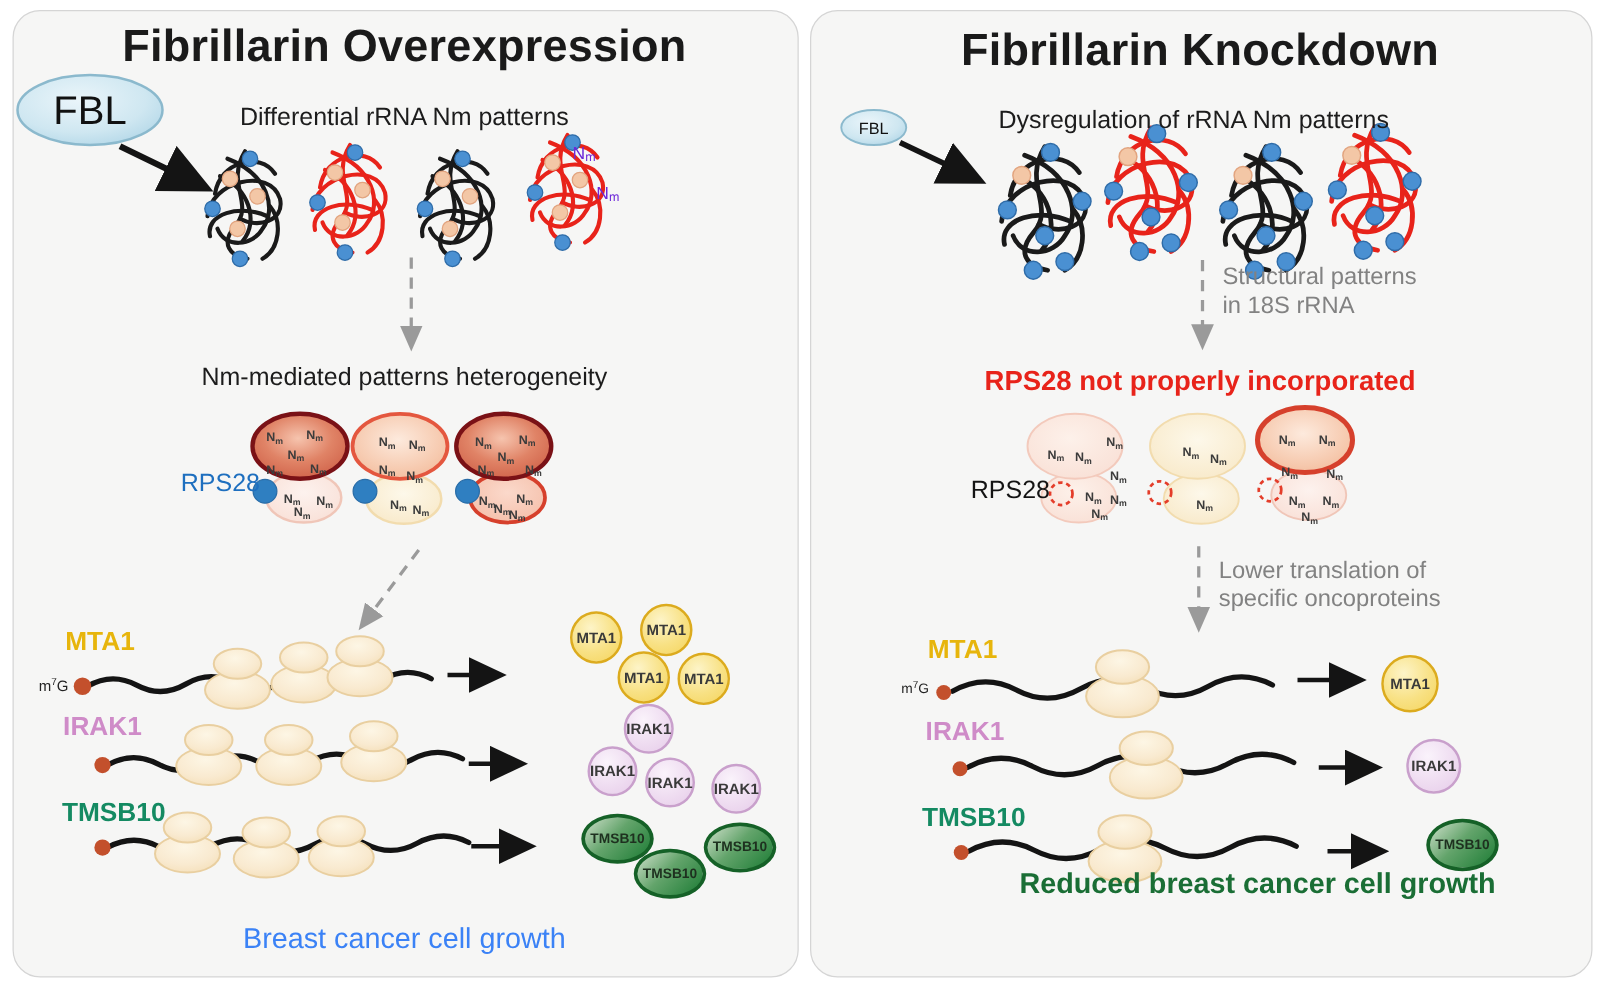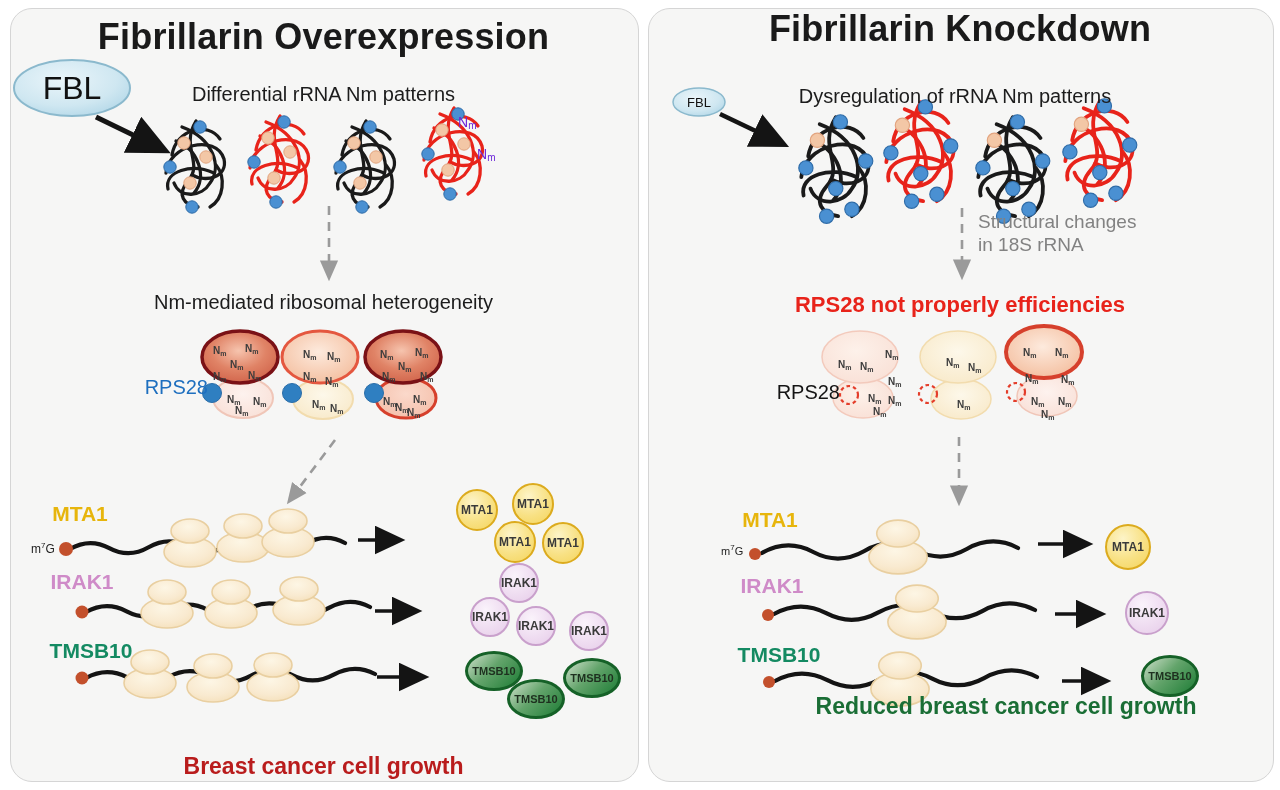--- a/index.html
+++ b/index.html
@@ -7,21 +7,21 @@
           font-family:"Liberation Sans", sans-serif;color:#1a1a1a;}
   .panel{position:absolute;top:8px;height:772px;background:#f6f6f5;border:1.5px solid #d5d5d5;border-radius:22px;}
   #panel-left{left:10px;width:627px;}
   #panel-right{left:648px;width:624px;}
   #gfx{position:absolute;left:0;top:0;pointer-events:none;}
   .txt{position:absolute;white-space:nowrap;}
   .ctr{text-align:center;}
   .title{font-size:36px;font-weight:bold;letter-spacing:0.2px;}
   .step{font-size:20px;color:#1c1c1c;}
   .alert-red{font-size:22px;font-weight:bold;color:#e8231a;}
-  .outcome-red{font-size:23px;font-weight:bold;color:#b91c1c;margin-top:16px;}
+  .outcome-red{font-size:23px;font-weight:normal;color:#3b82f6;}
   .outcome-green{font-size:23px;font-weight:bold;color:#1a6e35;}
   .note{font-size:19px;color:#828282;line-height:23px;white-space:pre-line;}
   .gene{font-size:21px;font-weight:bold;}
   .gene.mta1{color:#e7b50c;}
   .gene.irak1{color:#cf8bc8;}
   .gene.tmsb10{color:#148a62;}
   .rps28-blue{font-size:20px;color:#1e6fbf;}
   .rps28-black{font-size:20px;color:#141414;}
   .fbl{display:flex;align-items:center;justify-content:center;color:#111;}
   .m7g{font-size:12px;color:#222;}
@@ -240,36 +240,38 @@
         <ellipse cx="898" cy="557.08" rx="29.120000000000005" ry="16.8" fill="url(#gRibo)" stroke="#e9cfa0" stroke-width="1.6"></ellipse>
         <ellipse cx="898" cy="533.56" rx="21.28" ry="13.440000000000001" fill="url(#gRibo)" stroke="#e9cfa0" stroke-width="1.6"></ellipse>
         <ellipse cx="917" cy="622.08" rx="29.120000000000005" ry="16.8" fill="url(#gRibo)" stroke="#e9cfa0" stroke-width="1.6"></ellipse>
         <ellipse cx="917" cy="598.56" rx="21.28" ry="13.440000000000001" fill="url(#gRibo)" stroke="#e9cfa0" stroke-width="1.6"></ellipse>
         <ellipse cx="900" cy="689.08" rx="29.120000000000005" ry="16.8" fill="url(#gRibo)" stroke="#e9cfa0" stroke-width="1.6"></ellipse>
         <ellipse cx="900" cy="665.56" rx="21.28" ry="13.440000000000001" fill="url(#gRibo)" stroke="#e9cfa0" stroke-width="1.6"></ellipse>
       </g>
   </svg>
 
   <div class="txt title ctr" style="left:10px;top:16px;width:627px;">Fibrillarin Overexpression</div>
-  <div class="txt title ctr" style="left:648px;top:8px;width:624px;">Fibrillarin Knockdown</div>
+  <div class="txt title ctr" style="left:648px;top:19px;width:624px;">Fibrillarin Knockdown</div>
 
   <div class="txt fbl" style="left:16px;top:62px;width:112px;height:52px;font-size:32px;">FBL</div>
   <div class="txt fbl" style="left:676px;top:90px;width:46px;height:24px;font-size:13px;">FBL</div>
 
   <div class="txt step ctr" style="left:648px;top:85px;width:614px;">Dysregulation of rRNA Nm patterns</div>
   <div class="txt step ctr" style="left:10px;top:83px;width:627px;">Differential rRNA Nm patterns</div>
 
-  <div class="txt step ctr" style="left:10px;top:291px;width:627px;">Nm-mediated ribosomal heterogeneity</div>
-  <div class="txt alert-red ctr" style="left:648px;top:292px;width:624px;">RPS28 not properly efficiencies</div>
+  <div class="txt step ctr" style="left:10px;top:291px;width:627px;">Nm-mediated patterns heterogeneity</div>
+  <div class="txt alert-red ctr" style="left:648px;top:292px;width:624px;">RPS28 not properly incorporated</div>
 
   <div class="txt rps28-blue" style="left:110px;top:376px;width:98px;text-align:right;">RPS28</div>
   <div class="txt rps28-black" style="left:740px;top:381px;width:100px;text-align:right;">RPS28</div>
 
-  <div class="note txt" style="left:978px;top:210px;text-align:left;">Structural changes
+  <div class="note txt" style="left:978px;top:210px;text-align:left;">Structural patterns
 in 18S rRNA</div>
+  <div class="note txt" style="left:975px;top:445px;text-align:left;">Lower translation of
+specific oncoproteins</div>
 
   <div class="txt gene mta1 ctr" style="left:40px;top:502px;width:80px;">MTA1</div>
   <div class="txt gene irak1 ctr" style="left:42px;top:570px;width:80px;">IRAK1</div>
   <div class="txt gene tmsb10 ctr" style="left:41px;top:639px;width:100px;">TMSB10</div>
   <div class="txt gene mta1 ctr" style="left:730px;top:508px;width:80px;">MTA1</div>
   <div class="txt gene irak1 ctr" style="left:732px;top:574px;width:80px;">IRAK1</div>
   <div class="txt gene tmsb10 ctr" style="left:729px;top:643px;width:100px;">TMSB10</div>
 
   <div class="txt m7g" style="left:31px;top:541px;"><span>m</span><sup>7</sup><span>G</span></div>
   <div class="txt m7g" style="left:721px;top:543px;font-size:11px;"><span>m</span><sup>7</sup><span>G</span></div>

